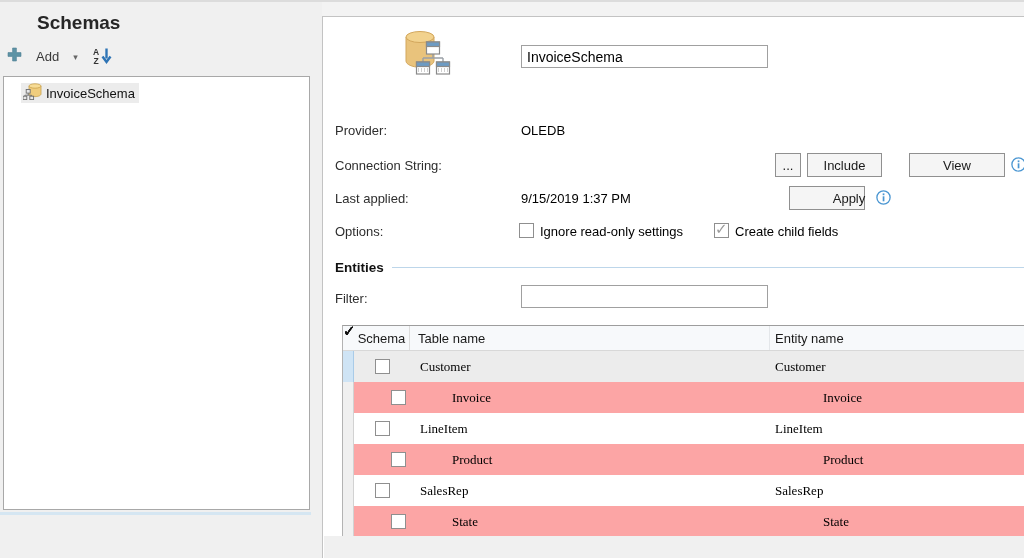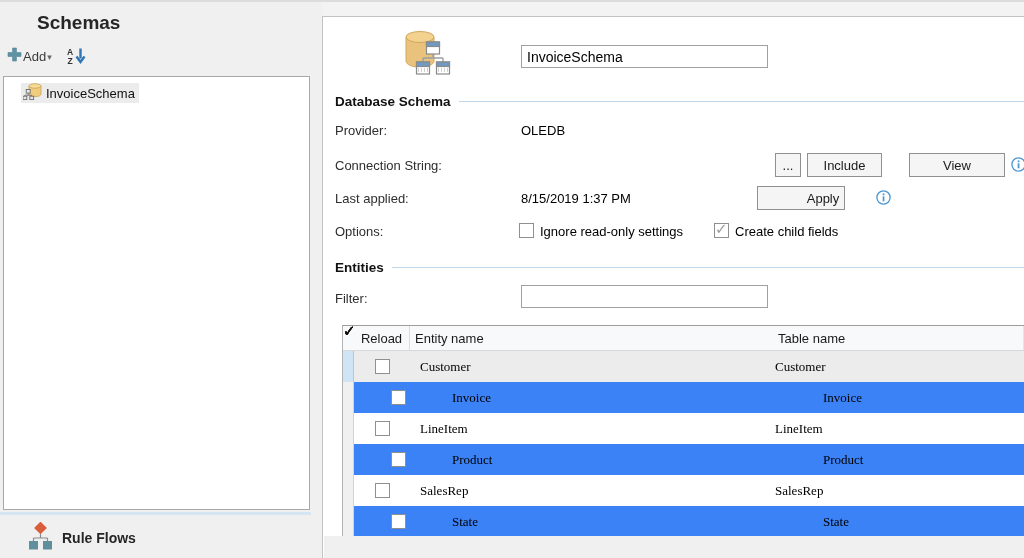--- a/index.html
+++ b/index.html
@@ -7,21 +7,21 @@
   body {
     font-family:"Liberation Sans","DejaVu Sans",sans-serif;
     background:#f0f0f0; color:#1c1c1c; overflow:hidden; position:relative;
     border-top:2px solid #dcdcdc;
   }
 
   
   .sidebar { position:absolute; left:0; top:0; width:318px; height:556px; }
   .sidebar-title { position:absolute; left:8px; top:10px; font-size:19px; font-weight:bold; color:#262626;margin-left:29px; }
   .sidebar-toolbar { position:absolute; left:7px; top:44px; height:20px; display:flex; align-items:center; gap:5px; }
-  .add-btn { display:flex; align-items:center; gap:1px; cursor:default; }
+  .add-btn { display:flex; align-items:center; gap:14px; cursor:default; }
   .add-label { font-size:13px; color:#3a3a3a; }
   .add-caret { font-size:9px; color:#666; padding-top:2px; }
   .sort-btn { margin-left:10px; display:flex; align-items:center; }
 
   .tree-panel {
     position:absolute; left:3px; top:74px; width:307px; height:434px;
     background:#ffffff; border:1px solid #a8a8a8;
   }
   .tree-item {
     position:absolute; left:17px; top:6px; height:20px;
@@ -64,21 +64,21 @@
   .form-value { position:absolute; left:198px; font-size:13px; color:#000; }
 
   .btn {
     position:absolute; height:24px; background:#f5f5f5; border:1px solid #909090;
     font-family:"Liberation Sans",sans-serif; font-size:13px; color:#1a1a1a;
     display:flex; align-items:center; justify-content:center; cursor:default;
   }
   #browse-btn { left:452px; top:136px; width:26px; }
   #reload-btn { left:484px; top:136px; width:75px; }
   #view-btn   { left:586px; top:136px; width:96px; }
-  #apply-btn  { left:434px; top:169px; width:88px;padding-left:44px; }
+  #apply-btn  { left:466px; top:169px; width:76px;padding-left:44px; }
 
   .info-icon { position:absolute; width:15px; height:15px; }
   #info-connection { left:688px; top:140px; }
   #info-apply { left:553px; top:173px; }
 
   .cb {
     position:absolute; width:15px; height:15px; background:#fff;
     border:1px solid #8f8f8f;
   }
   .cb.checked::after {
@@ -103,21 +103,21 @@
   .t-header .hc { display:flex; align-items:center; font-size:13px; color:#1a1a1a; }
   .hc-include { justify-content:center; border-right:1px solid #dcdcdc; }
   .hc-table { padding-left:8px; border-right:1px solid #e4e7ea; }
   .hc-entity { padding-left:5px; }
   .hc-gutter { background:#f7f9fb; }
 
   .t-row .cell { display:flex; align-items:center; font-size:13px; color:#000;font-family:Liberation Serif, serif; }
   .gutter { background:#f0f0f0; border-right:1px solid #d2d2d2; }
   .t-row.selected { background:#ececec; }
   .t-row.selected .gutter { background:#cfe4f5; border-right:1px solid #a9cbe8; }
-  .t-row.alt { background:#3b82f6;gap:16px; }
+  .t-row.alt { background:#fca5a5;gap:16px; }
   .cell-include { justify-content:center; }
   .cell-name { padding-left:10px; }
   .cell-entity { padding-left:5px; }
   .row-cb { position:static; }
 
   .table-footer-area { position:absolute; left:1px; right:0; top:519px; height:25px; background:#f0f0f0; }
 </style>
 </head>
 <body>
 
@@ -155,31 +155,20 @@
           <rect x="0" y="13.2" width="3.8" height="3.4" fill="#e8e8e8" stroke="#6e6e6e" stroke-width="0.9"></rect>
           <rect x="6.8" y="13.2" width="3.8" height="3.4" fill="#e8e8e8" stroke="#6e6e6e" stroke-width="0.9"></rect>
         </svg>
       </span>
       <span class="tree-item-label">InvoiceSchema</span>
     </div>
   </div>
 
   <div class="splitter"></div>
 
-  <div class="ruleflows-bar">
-    <span class="ruleflows-icon">
-      <svg width="25" height="29" viewBox="0 0 25 29">
-        <rect x="8" y="1.5" width="9" height="9" transform="rotate(45 12.5 6)" fill="#d95f3b"></rect>
-        <path d="M12.5 12 v4 M5.5 16 h14 M5.5 16 v3 M19.5 16 v3" stroke="#8a8a8a" stroke-width="1.2" fill="none"></path>
-        <rect x="1" y="19" width="9" height="8.5" fill="#5f8e9c"></rect>
-        <rect x="15" y="19" width="9" height="8.5" fill="#5f8e9c"></rect>
-      </svg>
-    </span>
-    <span class="ruleflows-label">Rule Flows</span>
-  </div>
 </div>
 
 <div class="top-band"></div>
 <div class="main-panel">
 
   <div class="schema-icon">
     <svg width="54" height="50" viewBox="0 0 54 50">
       <path d="M5 10 v24 c0 3.4 6.3 6.2 14 6.2 s14-2.8 14-6.2 V10" fill="#e9c37c" stroke="#d3a75c"></path>
       <ellipse cx="19" cy="10" rx="14" ry="5.5" fill="#f2d28e" stroke="#d3a75c"></ellipse>
       <path d="M32 27 v4 M22 31 h20 M22 31 v4 M42 31 v4" stroke="#9aa0a6" stroke-width="1.4" fill="none"></path>
@@ -195,42 +184,38 @@
       <g>
         <rect x="35.5" y="35" width="13" height="12" fill="#ffffff" stroke="#8a8a8a" stroke-width="1.2"></rect>
         <rect x="35.5" y="35" width="13" height="4.5" fill="#6d9bc3" stroke="#8a8a8a" stroke-width="1.2"></rect>
         <path d="M37.5 41 v4 M40.5 41 v4 M43.5 41 v4 M46.5 41 v4" stroke="#cfcfcf" stroke-width="1"></path>
       </g>
     </svg>
   </div>
 
   <input id="schema-name-input" class="text-input" value="InvoiceSchema" style="">
 
-  <div class="section-header" id="db-section">
-    <span class="sh-label">Database Schema</span>
-    <span class="sh-rule"></span>
-  </div>
 
   <span class="form-label" style="top:106px">Provider:</span>
   <span class="form-value" style="top:106px">OLEDB</span>
 
   <span class="form-label" style="top:141px">Connection String:</span>
   <div class="btn" id="browse-btn">...</div>
   <div class="btn" id="reload-btn">Include</div>
   <div class="btn" id="view-btn">View</div>
   <span class="info-icon" id="info-connection">
     <svg width="15" height="15" viewBox="0 0 15 15">
       <circle cx="7.5" cy="7.5" r="6.6" fill="#ffffff" stroke="#4a96d2" stroke-width="1.3"></circle>
       <rect x="6.7" y="6.3" width="1.7" height="5" fill="#4a96d2"></rect>
       <rect x="6.7" y="3.4" width="1.7" height="1.8" fill="#4a96d2"></rect>
     </svg>
   </span>
 
   <span class="form-label" style="top:174px">Last applied:</span>
-  <span class="form-value" style="top:174px">8/15/2019 1:37 PM</span>
+  <span class="form-value" style="top:174px">9/15/2019 1:37 PM</span>
   <div class="btn" id="apply-btn">Apply</div>
   <span class="info-icon" id="info-apply">
     <svg width="15" height="15" viewBox="0 0 15 15">
       <circle cx="7.5" cy="7.5" r="6.6" fill="#ffffff" stroke="#4a96d2" stroke-width="1.3"></circle>
       <rect x="6.7" y="6.3" width="1.7" height="5" fill="#4a96d2"></rect>
       <rect x="6.7" y="3.4" width="1.7" height="1.8" fill="#4a96d2"></rect>
     </svg>
   </span>
 
   <span class="form-label" style="top:207px">Options:</span>
@@ -243,23 +228,23 @@
     <span class="sh-label">Entities</span>
     <span class="sh-rule"></span>
   </div>
 
   <span class="form-label" style="top:274px">Filter:</span>
   <input id="filter-input" class="text-input" value="" style="">
 
   <div class="entity-table">
     <div class="t-row t-header">
       <div class="hc hc-gutter"></div>
-      <div class="hc hc-include">Reload</div>
+      <div class="hc hc-include">Schema</div>
+      <div class="hc hc-table">Table name</div>
       <div class="hc hc-entity">Entity name</div>
-      <div class="hc hc-table">Table name</div>
     </div>
     <div id="entity-table-body">
         <div class="t-row selected">
           <div class="cell gutter"></div>
           <div class="cell cell-include">
             <span class="cb row-cb checked"></span>
           </div>
           <div class="cell cell-name">Customer</div>
           <div class="cell cell-entity">Customer</div>
         </div>

